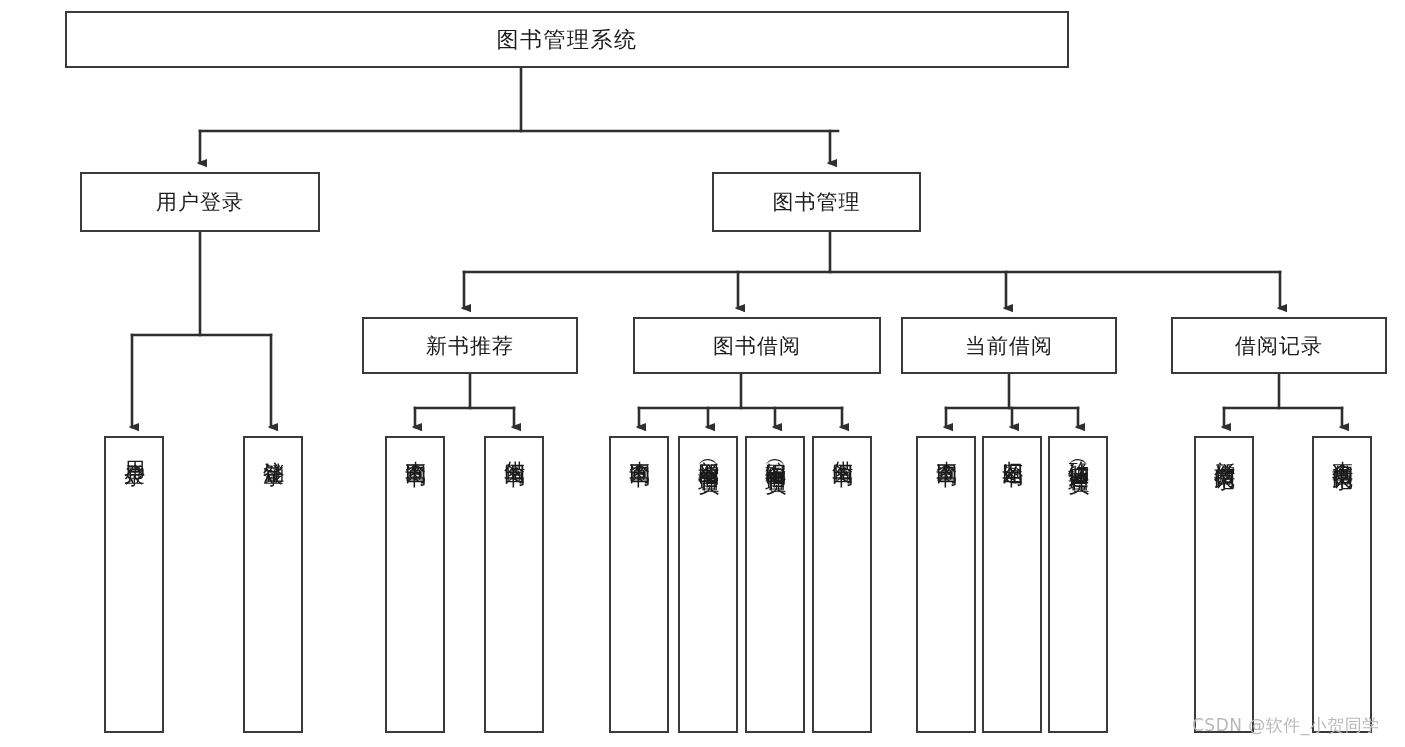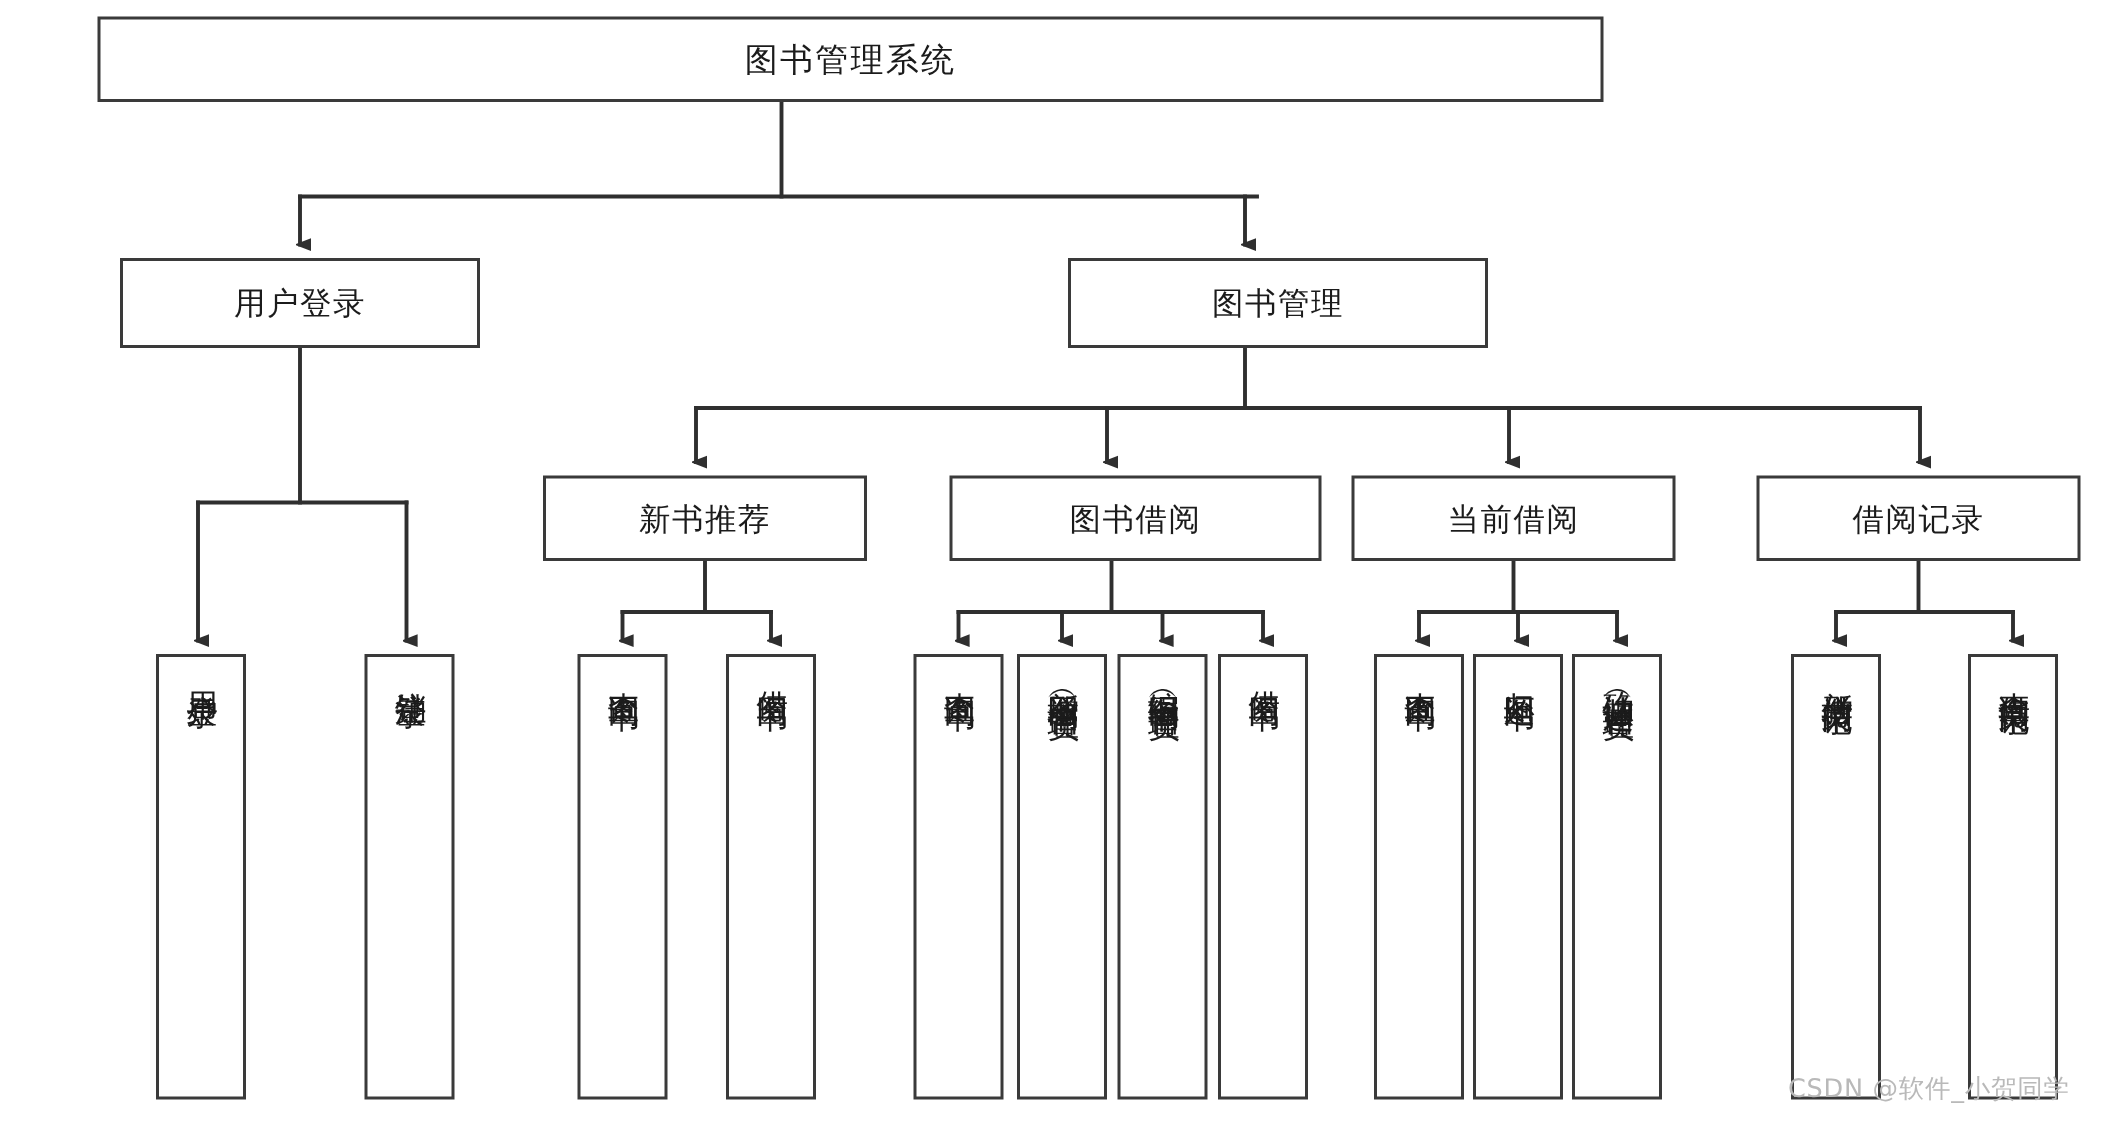--- a/index.html
+++ b/index.html
@@ -121,21 +121,21 @@
     </g>
   </svg>
 
   <div class="node root" style="left:19px; top:11px; width:1004px; height:57px;margin-left:46px;">
     <span>图书管理系统</span>
   </div>
 
   <div class="node h" style="left:80px; top:172px; width:240px; height:60px;">
     <span>用户登录</span>
   </div>
-  <div class="node h" style="left:712px; top:172px; width:280px; height:60px;">
+  <div class="node h" style="left:712px; top:172px; width:209px; height:60px;">
     <span>图书管理</span>
   </div>
 
   <div class="node h" style="left:362px; top:317px; width:216px; height:57px;text-align:right;">
     <span>新书推荐</span>
   </div>
   <div class="node h" style="left:633px; top:317px; width:248px; height:57px;">
     <span>图书借阅</span>
   </div>
   <div class="node h" style="left:901px; top:317px; width:216px; height:57px;">

